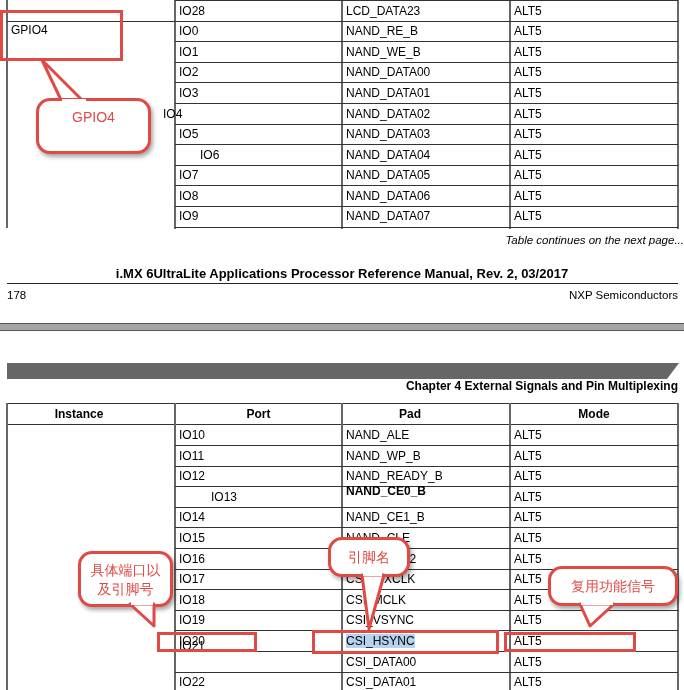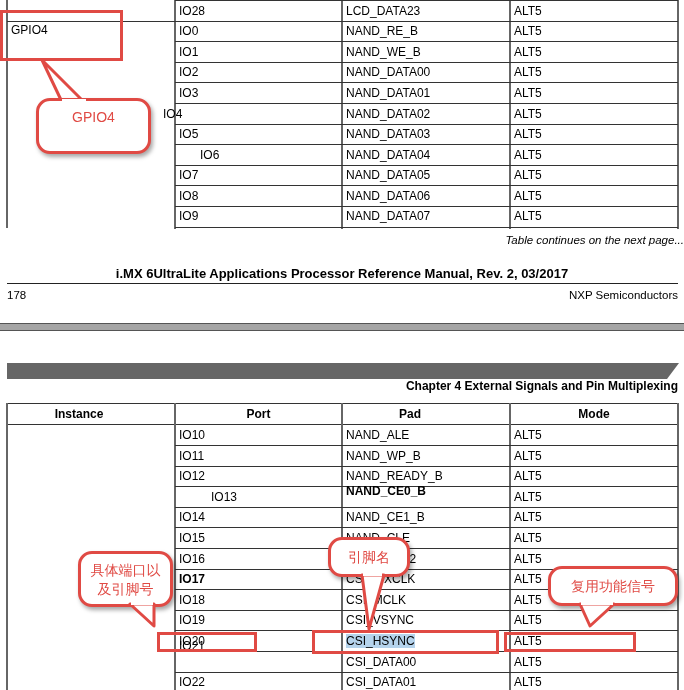--- a/index.html
+++ b/index.html
@@ -171,21 +171,21 @@
     <div class="cell" style="left:176px; top:528px;">IO15</div>
     <div class="cell" style="left:343px; top:528px;">NAND_CLE</div>
     <div class="cell" style="left:511px; top:528px;">ALT5</div>
   </div>
   <div>
     <div class="cell" style="left:176px; top:549px;">IO16</div>
     <div class="cell" style="left:343px; top:549px;">CSI_DATA02</div>
     <div class="cell" style="left:511px; top:549px;">ALT5</div>
   </div>
   <div>
-    <div class="cell" style="left:176px; top:569px;font-weight:bold;">IO17</div>
+    <div class="cell" style="left:176px; top:569px;">IO17</div>
     <div class="cell" style="left:343px; top:569px;">CSI_PIXCLK</div>
     <div class="cell" style="left:511px; top:569px;">ALT5</div>
   </div>
   <div>
     <div class="cell" style="left:176px; top:590px;">IO18</div>
     <div class="cell" style="left:343px; top:590px;">CSI_MCLK</div>
     <div class="cell" style="left:511px; top:590px;">ALT5</div>
   </div>
   <div>
     <div class="cell" style="left:176px; top:610px;">IO19</div>

